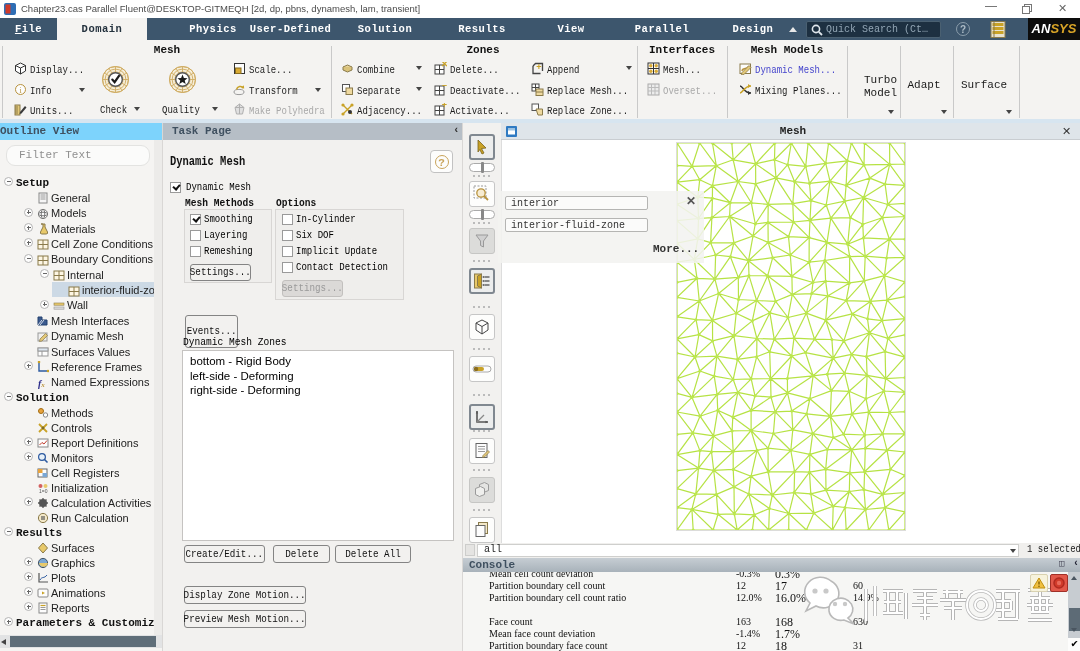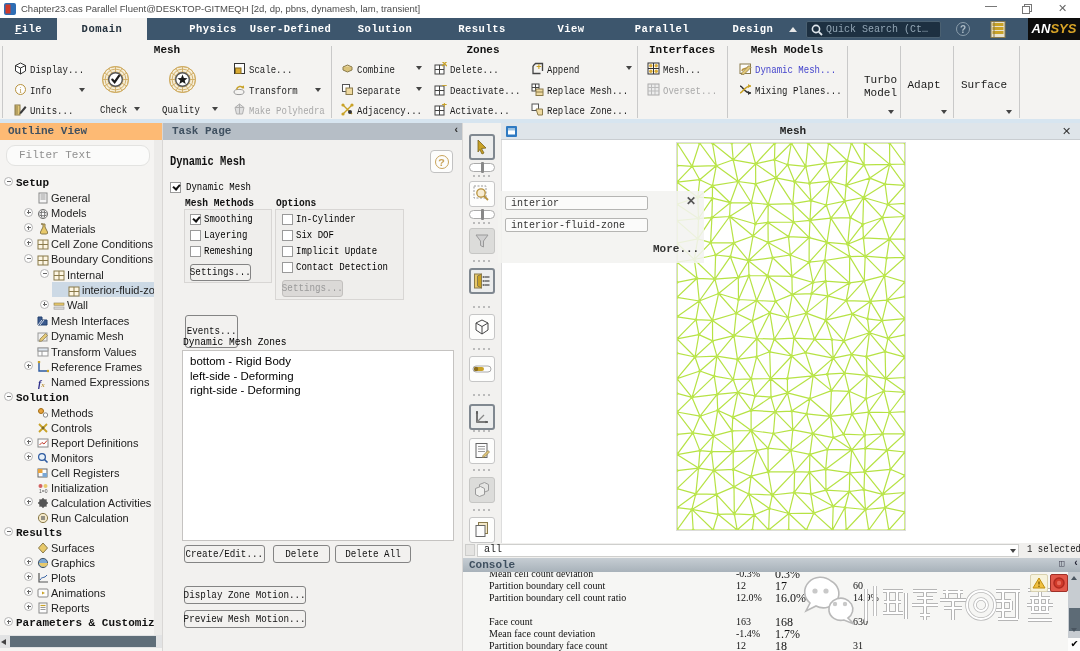--- a/index.html
+++ b/index.html
@@ -239,21 +239,21 @@
       </svg><span class="cx">Mixing Planes...</span></div>
     <div class="ritem" style="left:845px;top:34px;width:52px;text-align:right;line-height:13px">Turbo<br>Model</div>
     <div class="caret" style="left:888px;top:70px"></div>
     <div class="ritem" style="left:898px;top:38px;width:52px;text-align:center">Adapt</div>
     <div class="caret" style="left:941px;top:70px"></div>
     <div class="ritem" style="left:954px;top:38px;width:60px;text-align:center">Surface</div>
     <div class="caret" style="left:1006px;top:70px"></div>
     <div class="abs" style="left:0;top:79px;width:1080px;height:4px;background:#d7e5f0;top:79px"></div>
   </div>
 <div id="outline" class="abs">
-    <div class="abs panel-h" style="left:0;top:0;width:162px;height:17px;background:#fdba74;padding-left:8px">Outline View</div>
+    <div class="abs panel-h" style="left:0;top:0;width:162px;height:17px;background:#7dd3fc;">Outline View</div>
     <div class="abs" style="left:6px;top:22px;width:144px;height:21px;background:#fbfbfa;border:1px solid #e3e3e1;border-radius:9px">
       <span style="position:absolute;left:12px;top:3px;font-size:11px;color:#909090">Filter Text</span>
     </div>
     <div class="exp" style="left:4px;top:54.0px"></div>
     <div class="trow top" style="left:16px;top:52.5px">Setup</div>
     <svg class="ticon" width="12" height="12" viewBox="0 0 12 12" style="left:37px;top:69.4px">
       <rect x="2" y="1" width="8" height="10" fill="#f5f5f5" stroke="#888"></rect>
       <line x1="3.5" y1="3" x2="8.5" y2="3" stroke="#999"></line>
       <line x1="3.5" y1="5" x2="8.5" y2="5" stroke="#999"></line>
       <line x1="3.5" y1="7" x2="8.5" y2="7" stroke="#999"></line>
@@ -314,21 +314,21 @@
       <rect x="1" y="2" width="9" height="8" fill="#efefef" stroke="#999"></rect>
       <path d="M3 8 8.5 2.5 10.5 4.5 5 10 2.5 10.5Z" fill="#e3c878" stroke="#8a7a4a" stroke-width="0.7"></path>
     </svg>
     <div class="trow" style="left:51px;top:206.1px">Dynamic Mesh</div>
     <svg class="ticon" width="12" height="12" viewBox="0 0 12 12" style="left:37px;top:223.0px">
       <rect x="1" y="2" width="10" height="8" fill="#fdfdfd" stroke="#999"></rect>
       <line x1="1" y1="5" x2="11" y2="5" stroke="#999"></line>
       <line x1="5" y1="2" x2="5" y2="10" stroke="#999"></line>
       <rect x="1" y="2" width="10" height="3" fill="#dce6f0" stroke="#999"></rect>
     </svg>
-    <div class="trow" style="left:51px;top:221.5px">Transform Values</div>
+    <div class="trow" style="left:51px;top:221.5px">Surfaces Values</div>
     <div class="exp plus" style="left:24px;top:238.3px"></div>
     <svg class="ticon" width="12" height="12" viewBox="0 0 12 12" style="left:37px;top:238.3px">
       <path d="M2 1V10H11" stroke="#2d5aa0" stroke-width="1.4" fill="none"></path>
       <circle cx="2" cy="1" r="1.3" fill="#c9a227"></circle>
       <circle cx="11" cy="10" r="1.3" fill="#c9a227"></circle>
     </svg>
     <div class="trow" style="left:51px;top:236.8px">Reference Frames</div>
     <svg class="ticon" width="12" height="12" viewBox="0 0 12 12" style="left:37px;top:253.7px">
       <text x="1" y="10" font-size="10" font-style="italic" font-weight="bold" fill="#2b2b8a" font-family="Liberation Serif">f<tspan fill="#b8923c" font-size="7">x</tspan></text>
     </svg>

